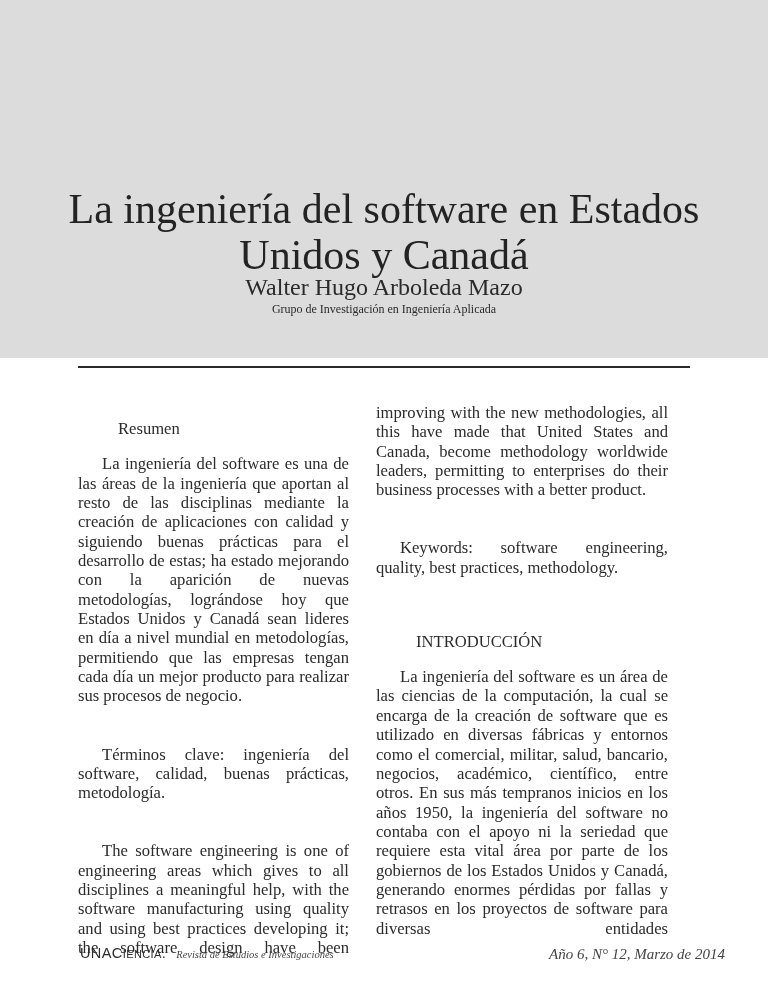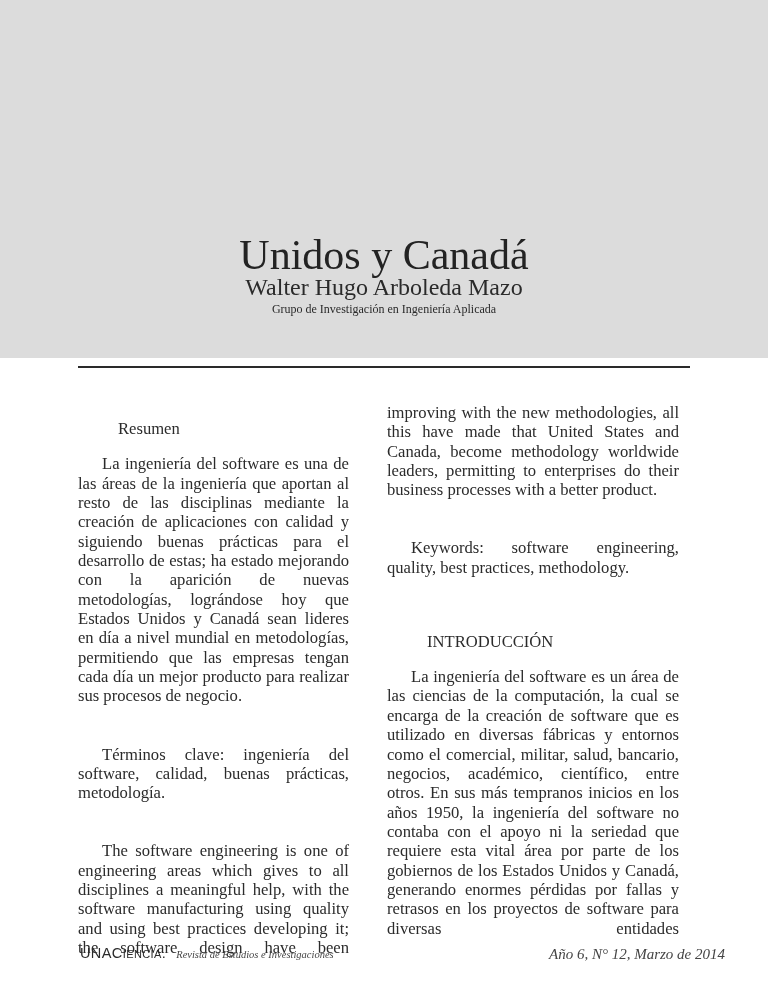--- a/index.html
+++ b/index.html
@@ -8,37 +8,37 @@
   .header-band { position:absolute; left:0; top:0; width:768px; height:358px; background:#dcdcdc; }
   .title { position:absolute; left:0; top:186px; width:768px; text-align:center;
            font-size:42px; line-height:46px; color:#232323; font-weight:normal; margin:0; }
   .author { position:absolute; left:0; top:276px; width:768px; text-align:center;
             font-size:24px; line-height:22px; color:#2a2a2a; }
   .affil { position:absolute; left:0; top:298px; width:768px; text-align:center;
            font-size:12px; line-height:22px; color:#2a2a2a; }
   .rule { position:absolute; left:78px; top:366px; width:612px; height:2px; background:#2a2a2a; }
   .col { position:absolute; top:403px; width:271px; font-size:16.6px; line-height:19.35px; color:#2b2b2b; }
   .col-left { left:78px; }
-  .col-right { left:387px; width:292px; }
+  .col-right { left:376px; width:292px; }
   .p { margin:0; text-align:justify; text-align-last:left; text-indent:24px; }
   .p.noindent { text-indent:0; }
   .heading { margin:16px; text-indent:24px; }
   .gap { height:19.35px; }
   .footer-left { position:absolute; left:80px; top:944px; white-space:nowrap; }
   .brand { font-family:"Liberation Sans", "DejaVu Sans", sans-serif; font-size:14.5px; letter-spacing:0.4px; color:#2b2b2b; }
   .brand .sc { font-size:11px; }
   .journal { font-style:italic; font-size:10.5px; color:#444; margin-left:6px; }
   .footer-right { position:absolute; left:549px; top:946px; font-style:italic; font-size:15px; color:#444; white-space:nowrap; }
 </style>
 </head>
 <body>
 
 <div class="header-band">
   <h1 class="title">
-    <br>
+    <span>La ingeniería del software en Estados</span><br>
     <span>Unidos y Canadá</span>
   </h1>
   <div class="author">Walter Hugo Arboleda Mazo</div>
   <div class="affil">Grupo de Investigación en Ingeniería Aplicada</div>
 </div>
 
 <div class="rule"></div>
 
 <div class="col col-left">
   <p class="heading">Resumen</p>

